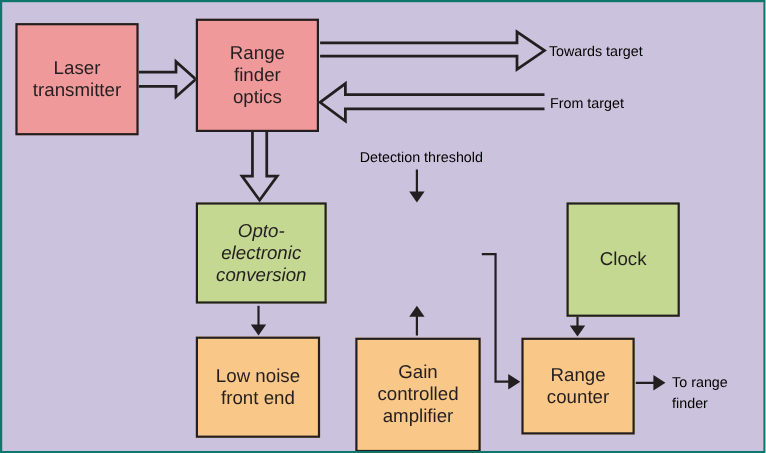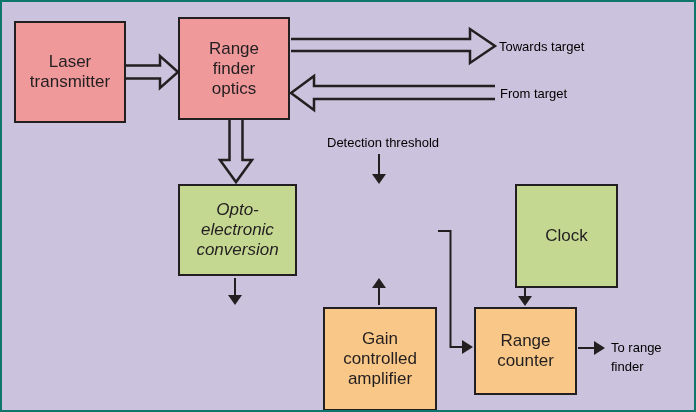--- a/index.html
+++ b/index.html
@@ -106,20 +106,22 @@
 transmitter</div>
 
   <div class="node fill-pink n-rfo">Range
 finder
 optics</div>
 
   <div class="node fill-green n-opto">Opto-
 electronic
 conversion</div>
 
+  <div class="node fill-orange n-lownoise">Low noise
+front end</div>
 
 
   <div class="node fill-orange n-gain">Gain
 controlled
 amplifier</div>
 
   <div class="node fill-green n-clock">Clock</div>
 
   <div class="node fill-orange n-counter">Range
 counter</div>

